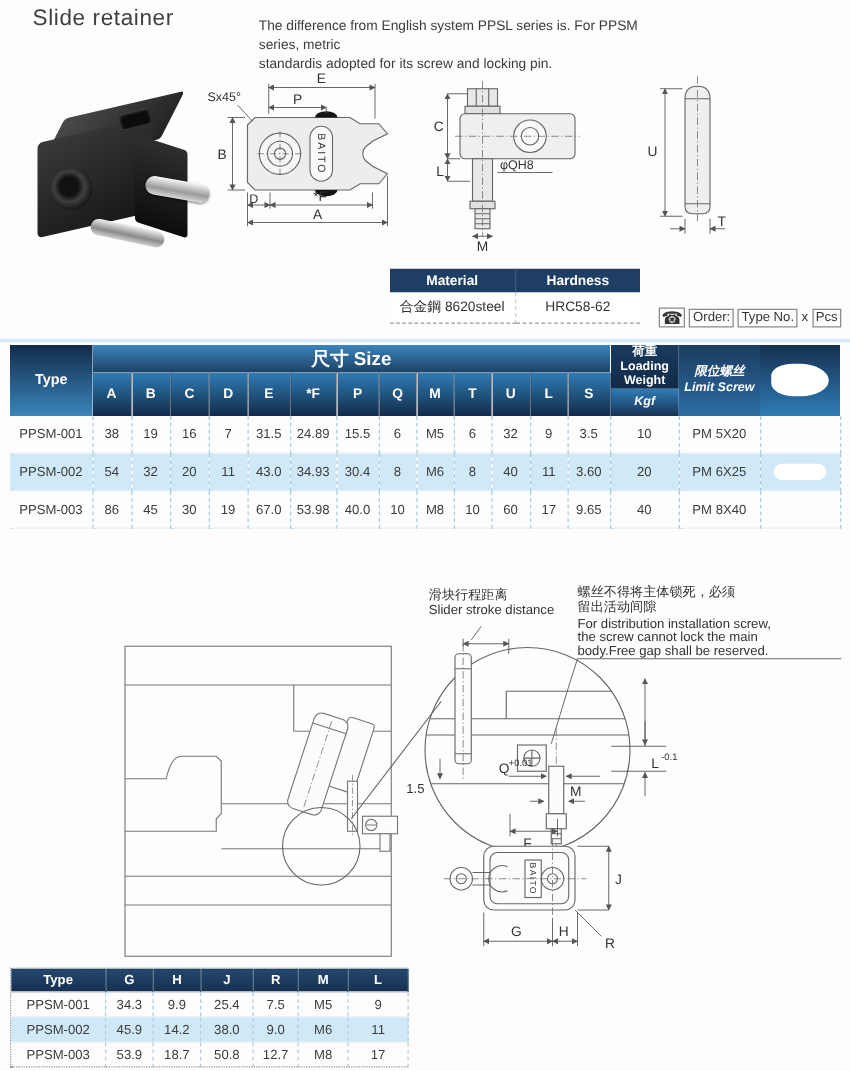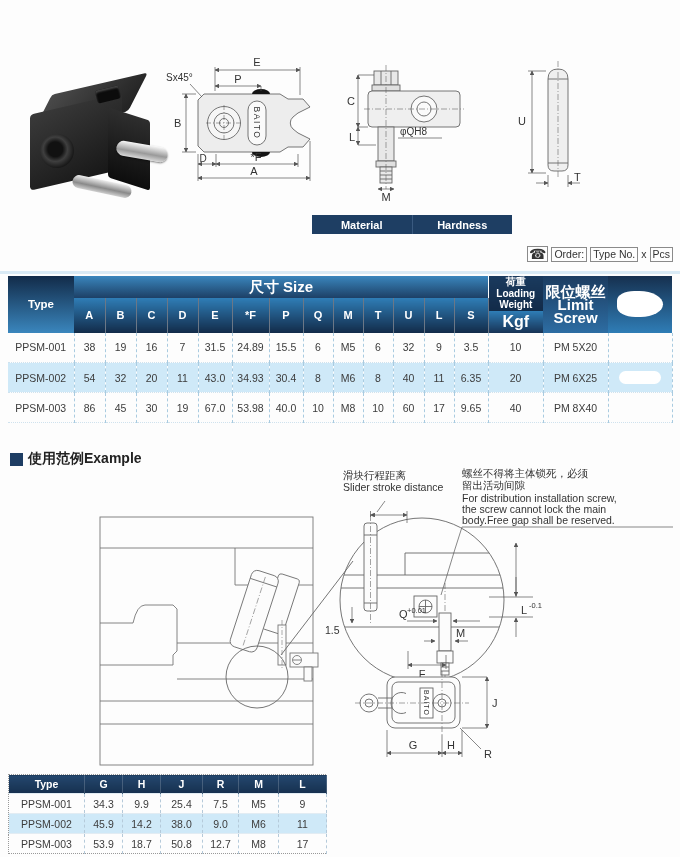--- a/index.html
+++ b/index.html
@@ -39,22 +39,22 @@
   .rule { position:absolute; left:0; top:271px; width:680px; height:3px; background:#d9eaf5; }
 
   
   .spec { position:absolute; left:8px; top:276px; border-collapse:collapse; table-layout:fixed; font-size:10.5px; }
   .spec th, .spec td { padding:0; text-align:center; overflow:hidden; }
   .spec th { color:#fff; font-weight:bold; }
   .h-type { background:linear-gradient(180deg,#122b49,#3a86bd); font-size:11.5px; }
   .h-size { background:linear-gradient(180deg,#3a86bd,#1d4066); height:22px; font-size:15px;margin-top:48px; }
   .h-col { background:linear-gradient(180deg,#2f7db6,#122b49); border-right:1px solid rgba(10,30,55,.6); height:30px; font-size:11px; }
   .h-loading { background:linear-gradient(180deg,#1a3a5e,#122b49); font-size:10px; line-height:11.5px; }
-  .h-kgf { background:linear-gradient(180deg,#2f7db6,#173355); height:22px; font-size:16px; }
-  .h-limit { background:linear-gradient(180deg,#1c3c60,#2d6da3); font-size:15px; line-height:13px; }
+  .h-kgf { background:linear-gradient(180deg,#2f7db6,#173355); height:22px; font-size:10px;font-style:italic; }
+  .h-limit { background:linear-gradient(180deg,#1c3c60,#2d6da3); font-size:10px; line-height:13px;font-style:italic; }
   .h-logo { background:linear-gradient(180deg,#16304f,#2f7db6); }
   .spec td { height:30px; color:#3c3c3c; border-right:1px dashed #a9cbe0; border-bottom:1px dotted #cfe2ee; background:#fdfdfd; }
   .spec tr.alt td { background:#cfe9f8; }
   .spec td.tcol { font-size:10.5px; }
   .blob-big { width:46px; height:26px; background:#fff; border-radius:42% 58% 55% 45%; margin:0 auto; }
   .blob-pill { width:42px; height:13px; background:#fff; border-radius:7px; margin:0 auto; }
 
   
   .ex-head { position:absolute; left:10px; top:450px; font-size:14px; font-weight:bold; color:#222; display:flex; align-items:center; gap:5px; }
   .ex-sq { width:13px; height:13px; background:#1e3d63; display:inline-block; }
@@ -63,20 +63,25 @@
   .bt { position:absolute; left:8px; top:774px; border-collapse:collapse; table-layout:fixed; font-size:10.5px; border:1px dotted #999; }
   .bt th { background:linear-gradient(180deg,#24476e,#16304f); color:#fff; height:19px; font-weight:bold; border-right:1px solid rgba(255,255,255,.18); }
   .bt td { height:20px; text-align:center; color:#3c3c3c; background:#fdfdfd; border-right:1px dashed #b5cada; border-top:1px solid #e2ecf3; }
   .bt tr.alt td { background:#cfe9f8; }
 </style>
 </head>
 <body>
 
 <div class="page">
 
+  <div class="title">Slide retainer</div>
+  <div class="desc">
+    <div>The difference from English system PPSL series is. For PPSM series, metric</div>
+    <div>standardis adopted for its screw and locking pin.</div>
+  </div>
 
   <div class="photo">
     <div class="ph-top"></div>
     <div class="ph-body"></div>
     <div class="ph-right"></div>
     <div class="ph-hole"></div>
     <div class="ph-knob"></div>
     <div class="ph-pin2"></div>
     <div class="ph-pin"></div>
   </div>
@@ -173,20 +178,24 @@
     </g>
     <text x="358" y="70" font-size="11">U</text>
     <text x="414" y="126" font-size="11">T</text>
   </svg>
 
   <table class="mat">
     <tbody>
         <tr class="en">
       <th style="width:100px">Material</th>
       <th>Hardness</th>
+    </tr>
+    <tr>
+      <td>合金鋼 8620steel</td>
+      <td>HRC58-62</td>
     </tr>
   </tbody>
     </table>
 
   <div class="order">
     <div class="row1">
       <span class="phone">☎</span>
       <span class="box">Order:</span>
       <span class="box">Type No.</span>
       <span>x</span>
@@ -278,21 +287,21 @@
       <td>20</td>
       <td>11</td>
       <td>43.0</td>
       <td>34.93</td>
       <td>30.4</td>
       <td>8</td>
       <td>M6</td>
       <td>8</td>
       <td>40</td>
       <td>11</td>
-      <td>6.35</td>
+      <td>3.60</td>
       <td>20</td>
       <td>PM 6X25</td>
       <td>
             <div class="blob-pill"></div>
           </td>
     </tr>
     <tr>
       <td class="tcol">PPSM-003</td>
       <td>86</td>
       <td>45</td>
@@ -307,24 +316,20 @@
       <td>60</td>
       <td>17</td>
       <td>9.65</td>
       <td>40</td>
       <td>PM 8X40</td>
       <td></td>
     </tr>
   </tbody>
     </table>
 
-  <div class="ex-head">
-    <span class="ex-sq"></span>
-    <span>使用范例Example</span>
-  </div>
 
   <svg style="position:absolute;left:85px;top:465px;" width="595" height="305" viewBox="0 0 595 305">
     <defs>
       <marker id="ar2" viewBox="0 0 10 10" refX="9" refY="5" markerWidth="7" markerHeight="7" orient="auto-start-reverse">
         <path d="M0,0 L10,5 L0,10 z" fill="#555"></path>
       </marker>
     </defs>
 
     <g stroke="#777" fill="none" stroke-width="0.9">
       <rect x="15" y="52" width="213" height="248"></rect>

